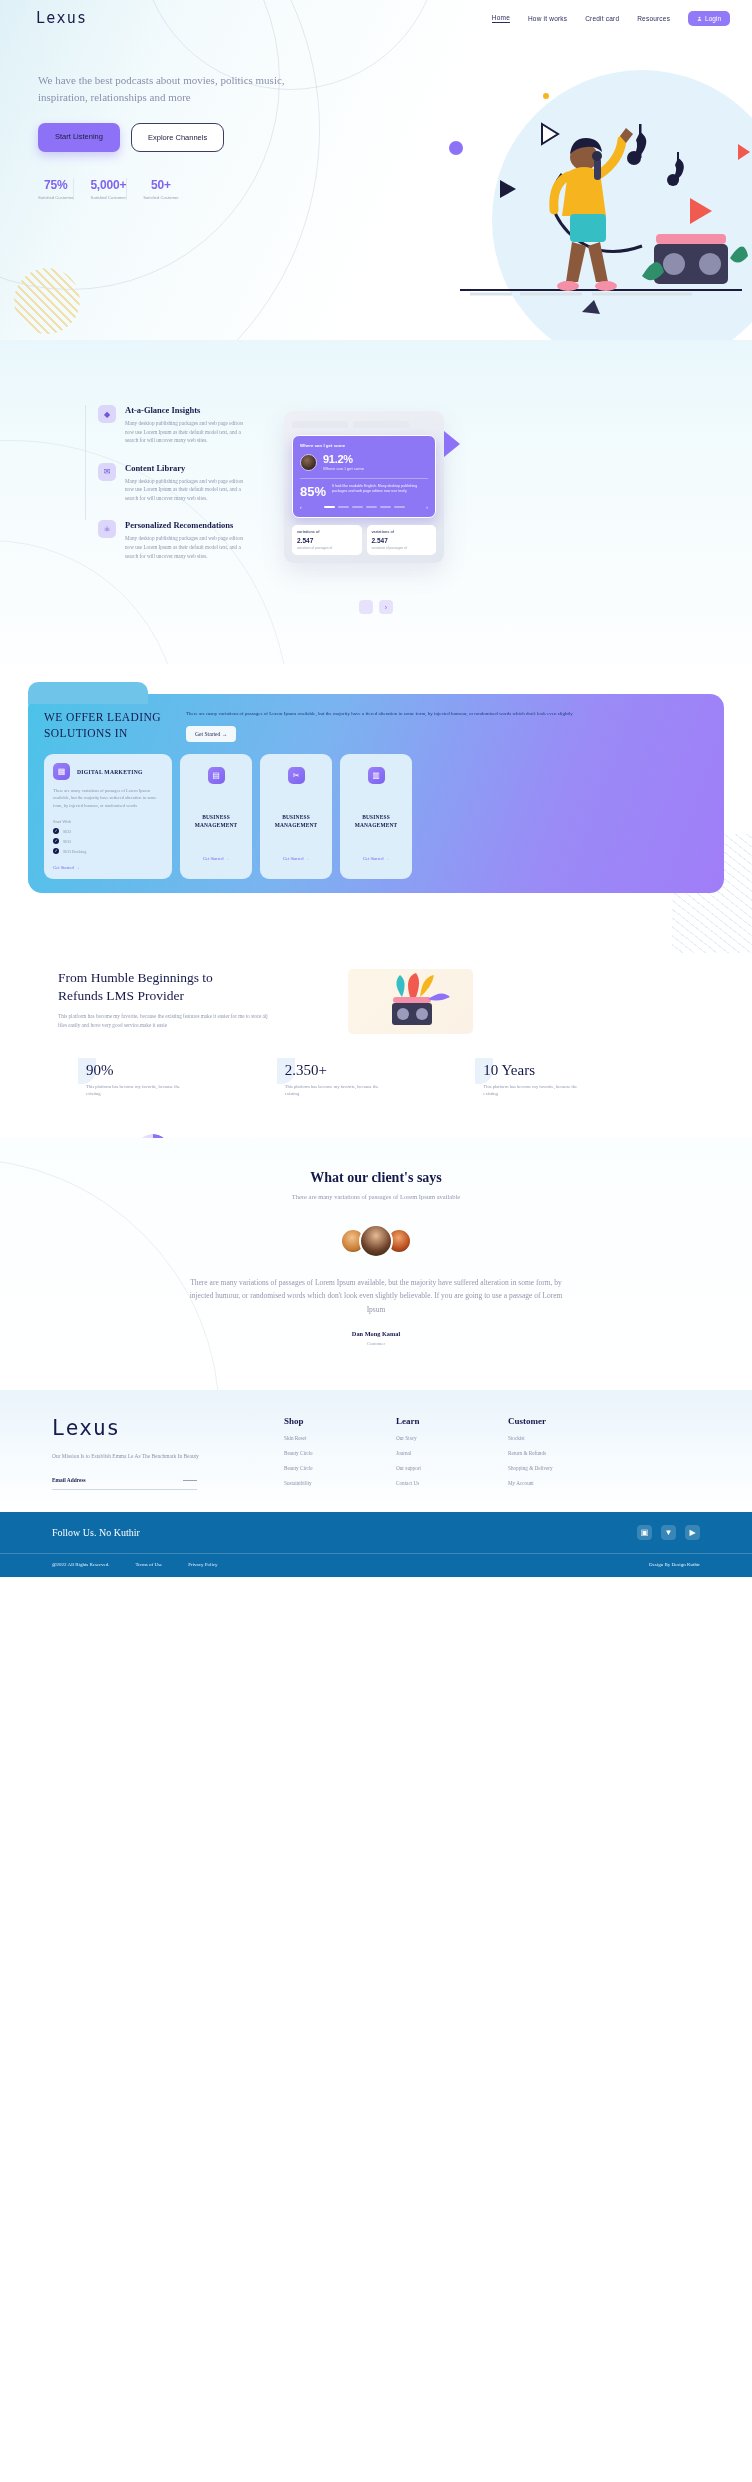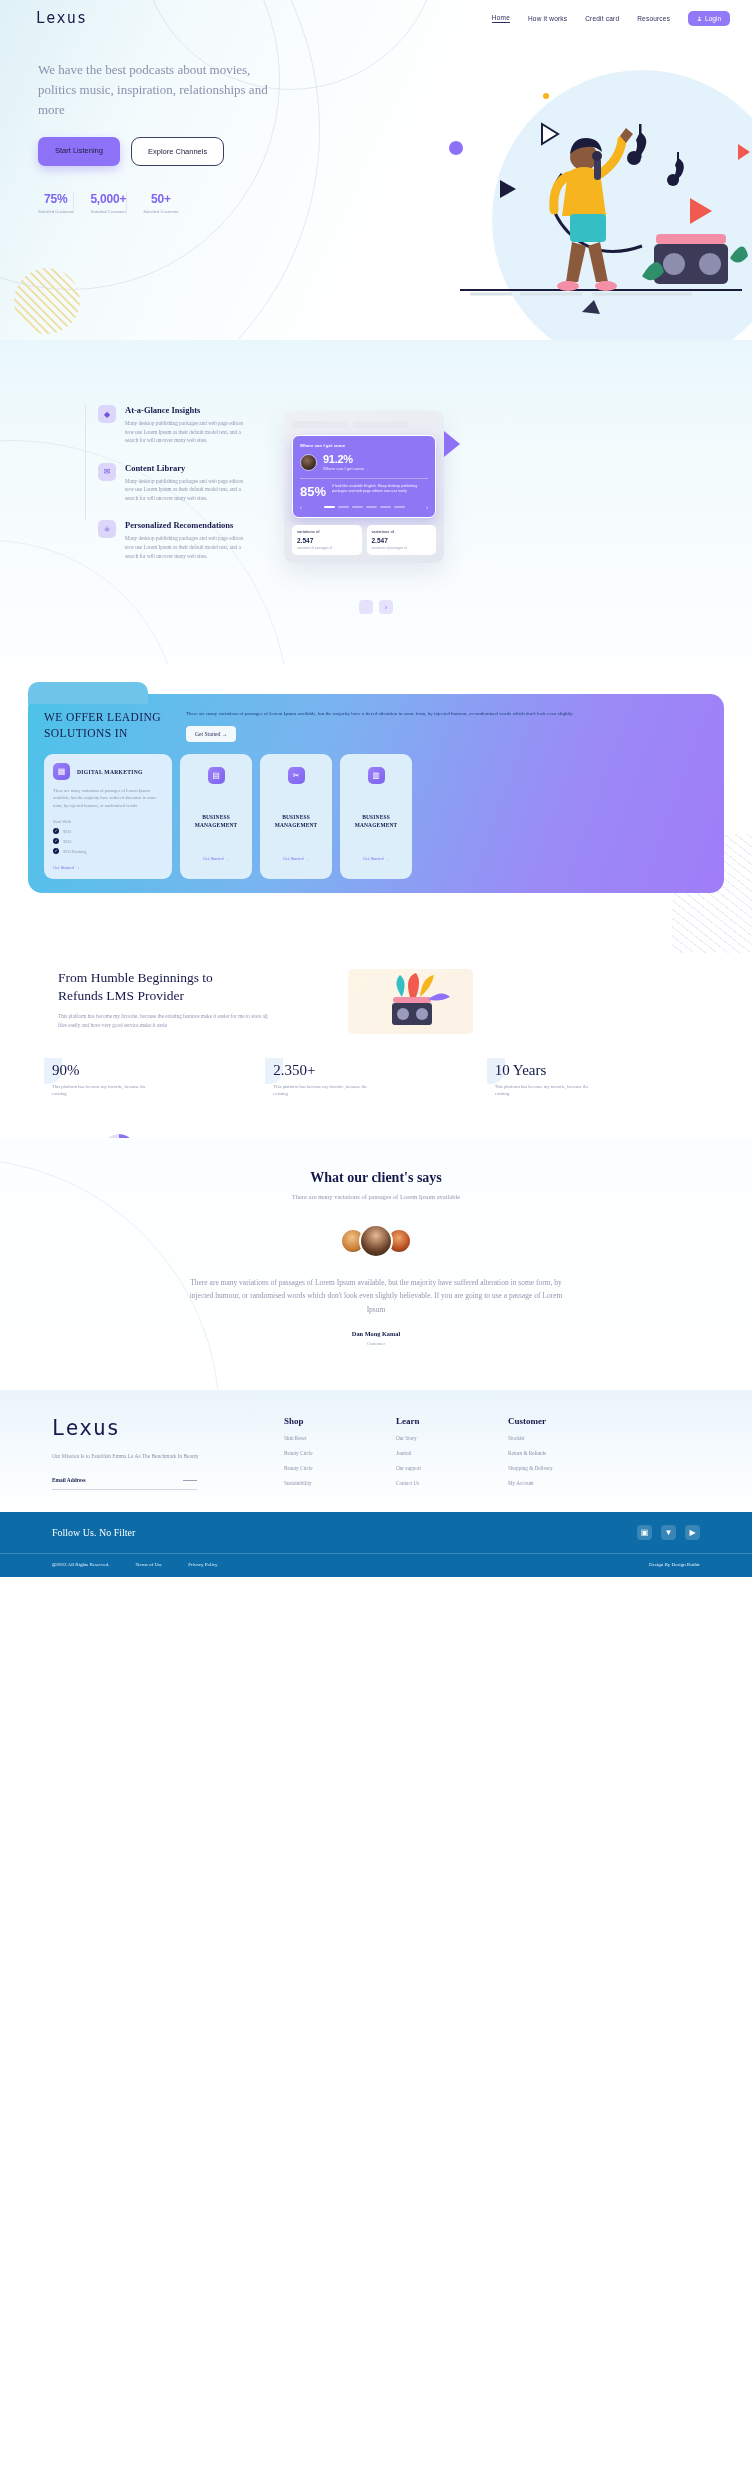--- a/index.html
+++ b/index.html
@@ -26,21 +26,21 @@
   .logo { font-family:"DejaVu Sans Mono", monospace; font-size:15px; letter-spacing:1.2px;
           color:#1b1c4b; font-weight:400; }
   .navlinks { margin-left:auto; display:flex; align-items:center; gap:18px; }
   .navlinks a { font-size:6.5px; color:#2b2d5c; text-decoration:none; letter-spacing:.2px; }
   .navlinks a.active { border-bottom:1px solid #2b2d5c; padding-bottom:1px; }
   .login-btn { background:#9179f7; color:#fff; font-size:6.5px; border-radius:5px;
     padding:4px 9px; display:flex; align-items:center; gap:3px; }
   .hero-body { position:relative; z-index:4; padding:26px 0 0 38px; width:330px; }
   h1.hero-title { font-family:"Liberation Serif", serif; font-size:29px; line-height:1.2;
     color:#161a4e; font-weight:400; letter-spacing:-.3px; }
-  .hero-sub { margin-top:4px; font-family:"Liberation Serif", serif; font-size:13px;
+  .hero-sub { margin-top:16px; font-family:"Liberation Serif", serif; font-size:11px;
     line-height:1.55; color:#8b90ad; width:250px; }
   .hero-btns { margin-top:17px; display:flex; gap:11px; }
   .btn-primary { background:#8d72f7; color:#1c1c3c; font-size:7.5px; border-radius:7px;
     padding:9px 17px; box-shadow:0 4px 10px rgba(141,114,247,.35); }
   .btn-outline { background:#fff; color:#1c1c3c; font-size:7.5px; border:1px solid #3a3d66;
     border-radius:9px; padding:9px 16px; }
   .stats { margin-top:26px; display:flex; }
   .stat { margin-right:16px; border-right:1px solid #e3e5ef; text-align:center;}
   .stat:last-child { border-right:none; }
   .stat-num { color:#7e64ef; font-size:12px; font-weight:700; letter-spacing:-.2px;}
@@ -141,21 +141,21 @@
 
   
   .humble { padding:16px 0 40px; position:relative; background:#fff;}
   .hm-top { display:flex; padding:0 58px; gap:20px; align-items:flex-start;}
   .hm-l { width:270px; }
   .hm-h { font-family:"Liberation Serif", serif; font-size:13.5px; color:#15194a; line-height:1.3;}
   .hm-p { font-family:"Liberation Serif", serif; font-size:5.2px; color:#9297af; line-height:1.7;
     margin-top:8px; width:210px;}
   .hm-img { width:125px; height:65px; border-radius:5px;
     background:linear-gradient(135deg,#fdf6e7,#fbf1e6); position:relative; overflow:hidden;}
-  .hm-stats { display:flex; gap:16px; padding:28px 52px 0; }
+  .hm-stats { display:flex; gap:16px; padding:28px 86px 0; }
   .hm-st { position:relative; flex:1; }
   .hm-q { position:absolute; left:-8px; top:-4px; width:18px; height:26px;
     background:#e9f1fb; border-radius:0 0 14px 0;}
   .hm-num { font-family:"Liberation Serif", serif; font-size:15px; color:#15194a; position:relative;}
   .hm-lbl { font-family:"Liberation Serif", serif; font-size:4.6px; color:#9297af; line-height:1.6;
     margin-top:4px; width:95px; position:relative;}
   .spinner { position:absolute; left:50px; top:72px; width:34px; height:34px; border-radius:50%;
     background:conic-gradient(#8d72f7 0 30%, #e4ddfb 0 100%); mask:radial-gradient(circle,transparent 55%, #000 56%);
     -webkit-mask:radial-gradient(circle,transparent 55%, #000 56%);}
 
@@ -533,21 +533,21 @@
         <div class="f-col">
           <h4>Customer</h4>
           <a>Stockist</a>
           <a>Return &amp; Refunds</a>
           <a>Shopping &amp; Delivery</a>
           <a>My Account</a>
         </div>
       </div>
     </div>
     <div class="social-bar">
-      <div class="st">Follow Us. No Filter</div>
+      <div class="st">Follow Us. No Kuthir</div>
       <div class="socials">
         <div class="sbtn">▣</div>
         <div class="sbtn">▼</div>
         <div class="sbtn">▶</div>
       </div>
     </div>
     <div class="bottom-bar">
       <span>@2022 All Rights Reserved.</span>
       <a>Terms of Use</a>
       <a>Privacy Policy</a>

